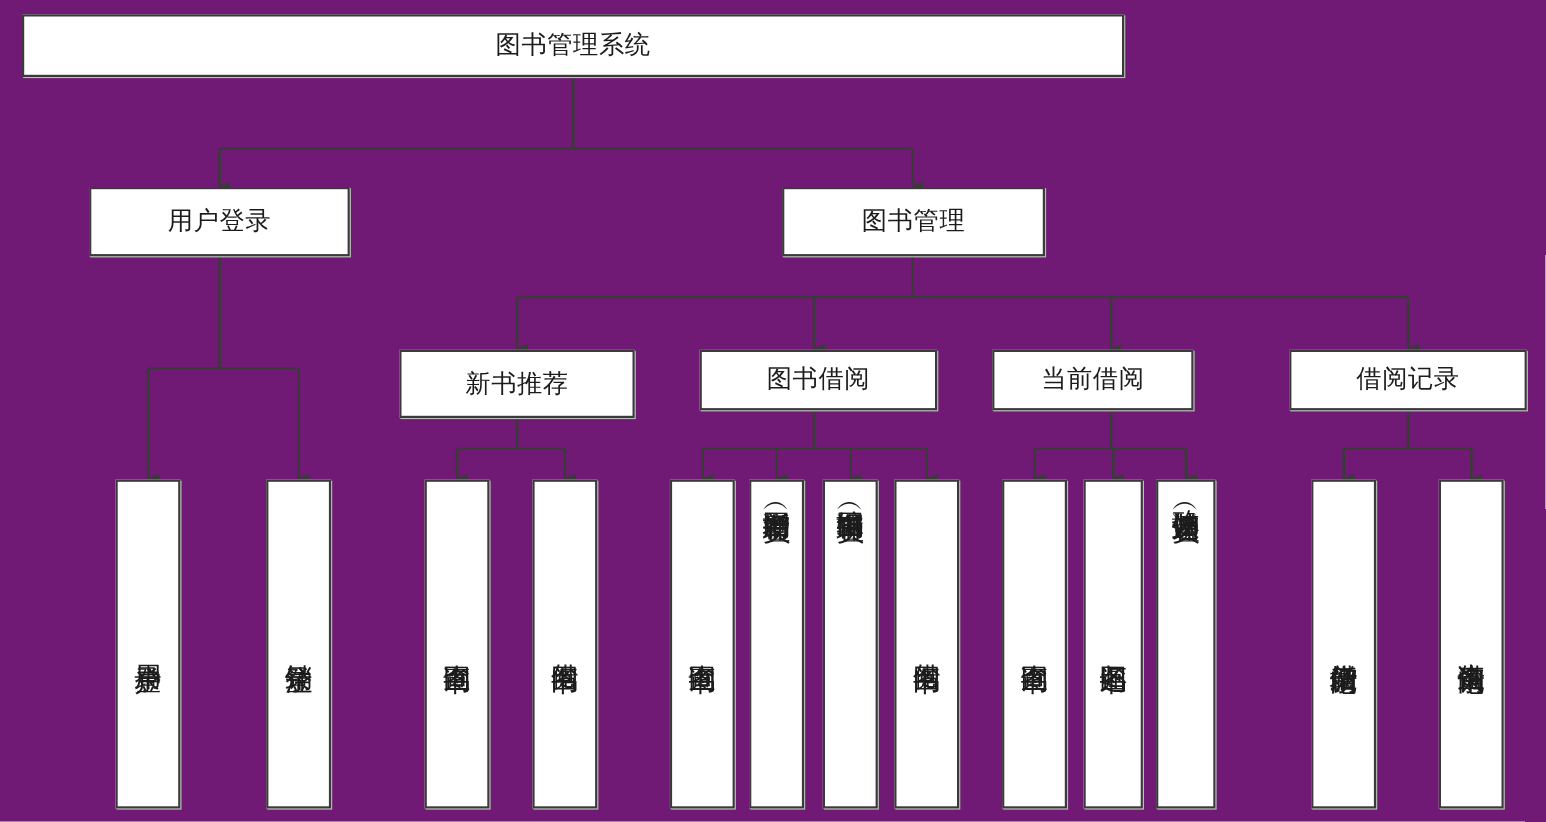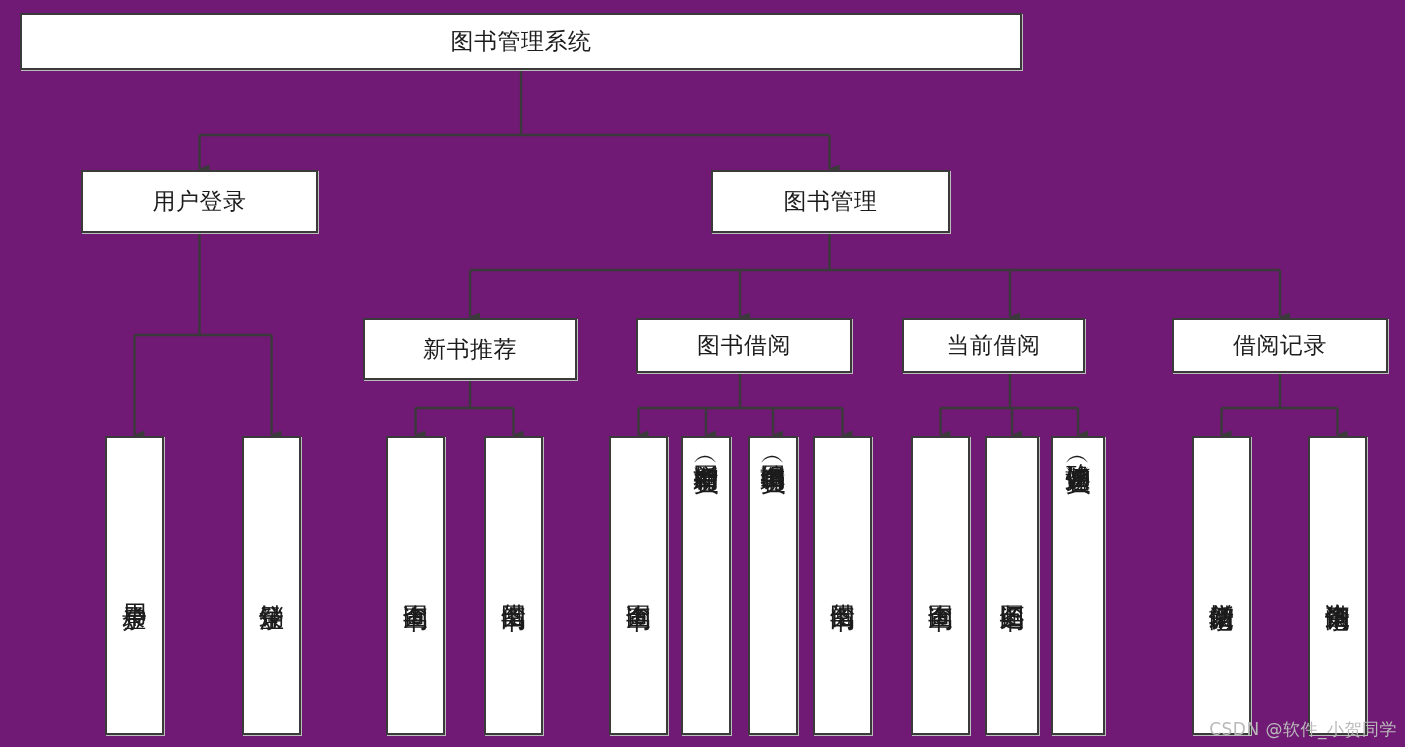--- a/index.html
+++ b/index.html
@@ -181,14 +181,13 @@
         <span class="node-label">确认归还（管理员）</span>
       </div>
       <div class="node vert centered" style="left: 1192px; top: 436px; width: 59px; height: 299px;">
         <span class="node-label">新增借阅记录</span>
       </div>
       <div class="node vert centered" style="left: 1308px; top: 436px; width: 59px; height: 299px;">
         <span class="node-label">查询借阅记录</span>
       </div>
     </div>
 
-  <div id="watermark">CSDN @软件_小贺同学</div>
 </div>
 
 </body></html>

